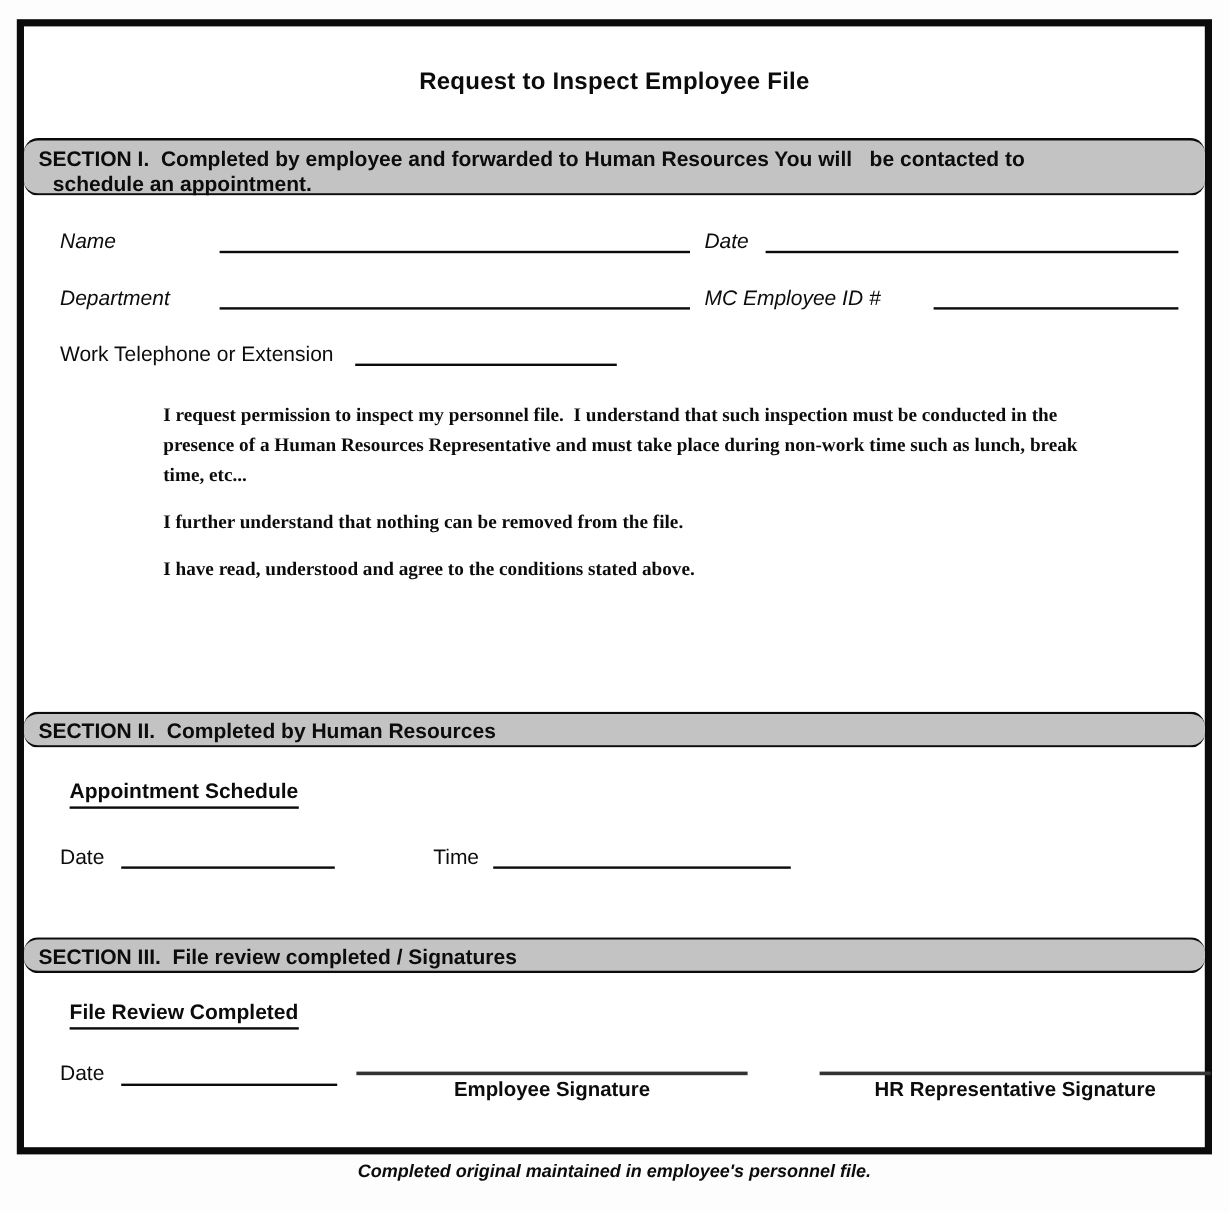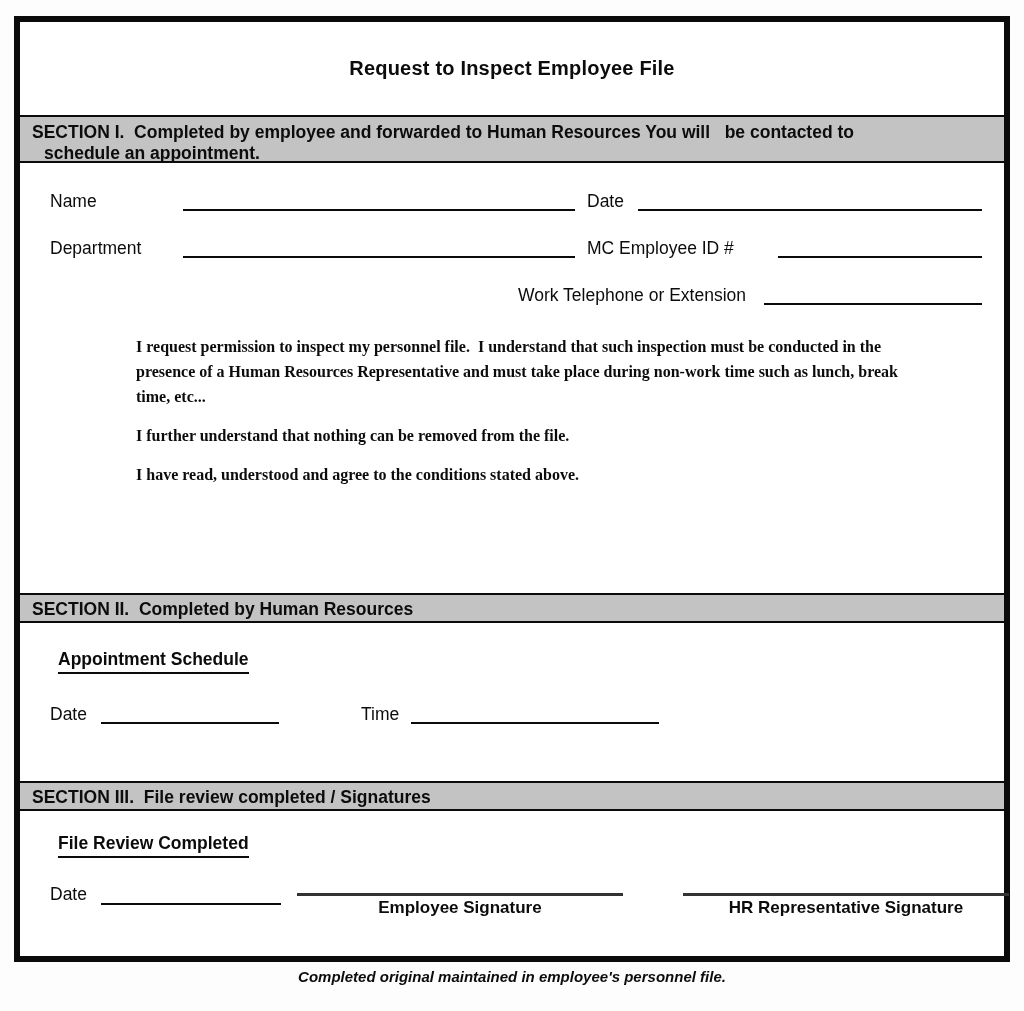--- a/index.html
+++ b/index.html
@@ -37,20 +37,21 @@
 
   
   .band {
     background: #c3c3c3;
     border-top: 2px solid #0b0b0b;
     border-bottom: 2px solid #0b0b0b;
     font-weight: bold;
     font-size: 17.5px;
     padding: 3px 10px 3px 12px;
     flex: none;
+    border-radius: 12px;
   }
   .band-1 { height: 48px; padding-top: 5px; }
   .band-2, .band-3 { height: 30px; padding-top: 4px; }
   .band-line { display: block; line-height: 1.2; }
   .band-line-2 { padding-left: 12px; }
 
   
   .s1-body { height: 430px; padding: 28px 22px 0 30px; flex: none; }
   .s2-body { height: 158px; padding: 26px 22px 0 30px; flex: none; }
   .s3-body { height: 145px; padding: 22px 24px 0 30px; flex: none; }
@@ -62,23 +63,23 @@
     line-height: 1.15;
   }
   .label { flex: none; }
   .blank {
     border-bottom: 2px solid #0b0b0b;
     height: 16px;
     flex: none;
   }
   .blank.grow { flex: 1 1 auto; }
 
-  .row-name, .row-dept { margin-top: 0; }
+  .row-name, .row-dept { margin-top: 0; font-style: italic; }
   .row-dept { margin-top: 27px; }
-  .row-phone { margin-top: 27px; justify-content: flex-end; }
+  .row-phone { margin-top: 27px; }
   .row-signature { margin-top: 38px; }
 
   .lab-name, .lab-dept { width: 133px; }
   .line-name, .line-dept { width: 392px; }
   .lab-date2 { margin-left: 12px; margin-right: 14px; }
   .lab-mcid { margin-left: 12px; }
   .line-mcid { margin-left: 44px; }
   .line-phone { width: 218px; margin-left: 18px; }
   .lab-signature { width: 102px; }
   .line-signature { width: 416px; }

